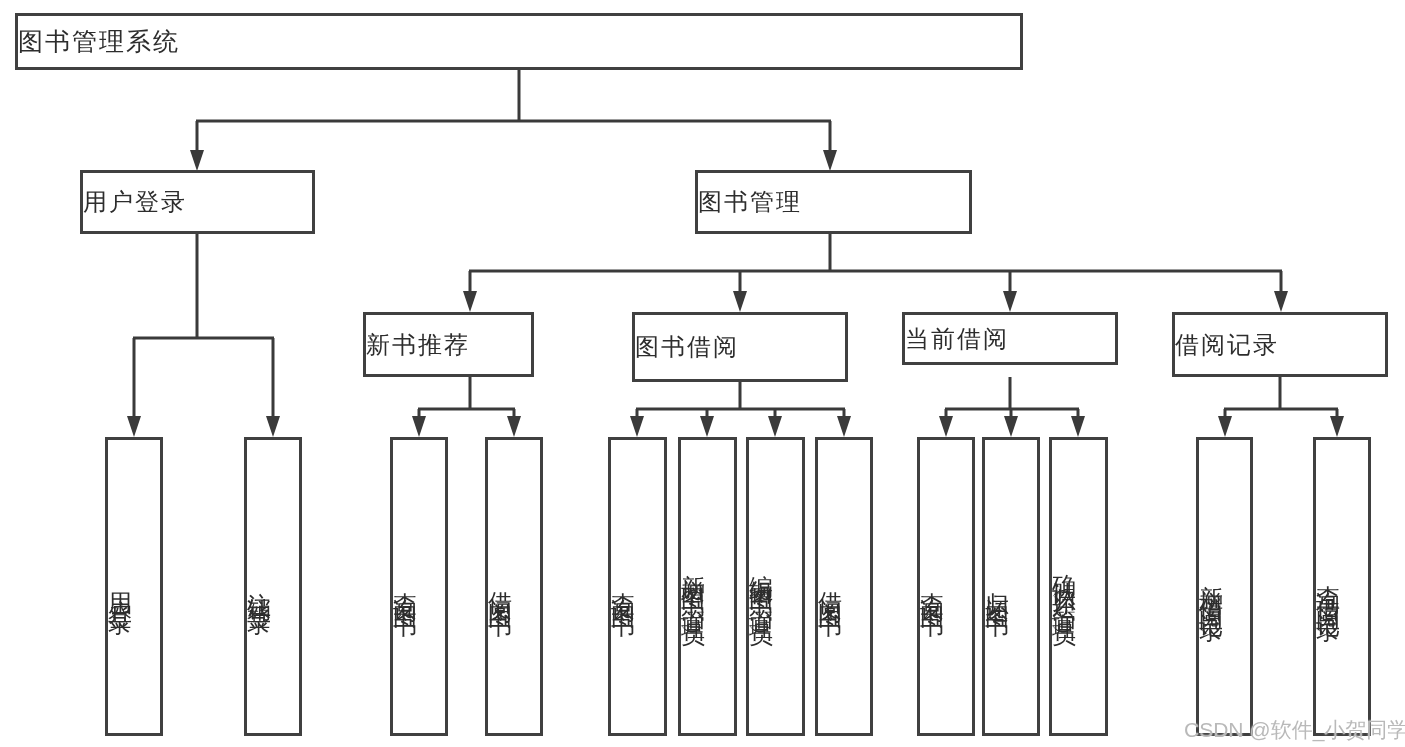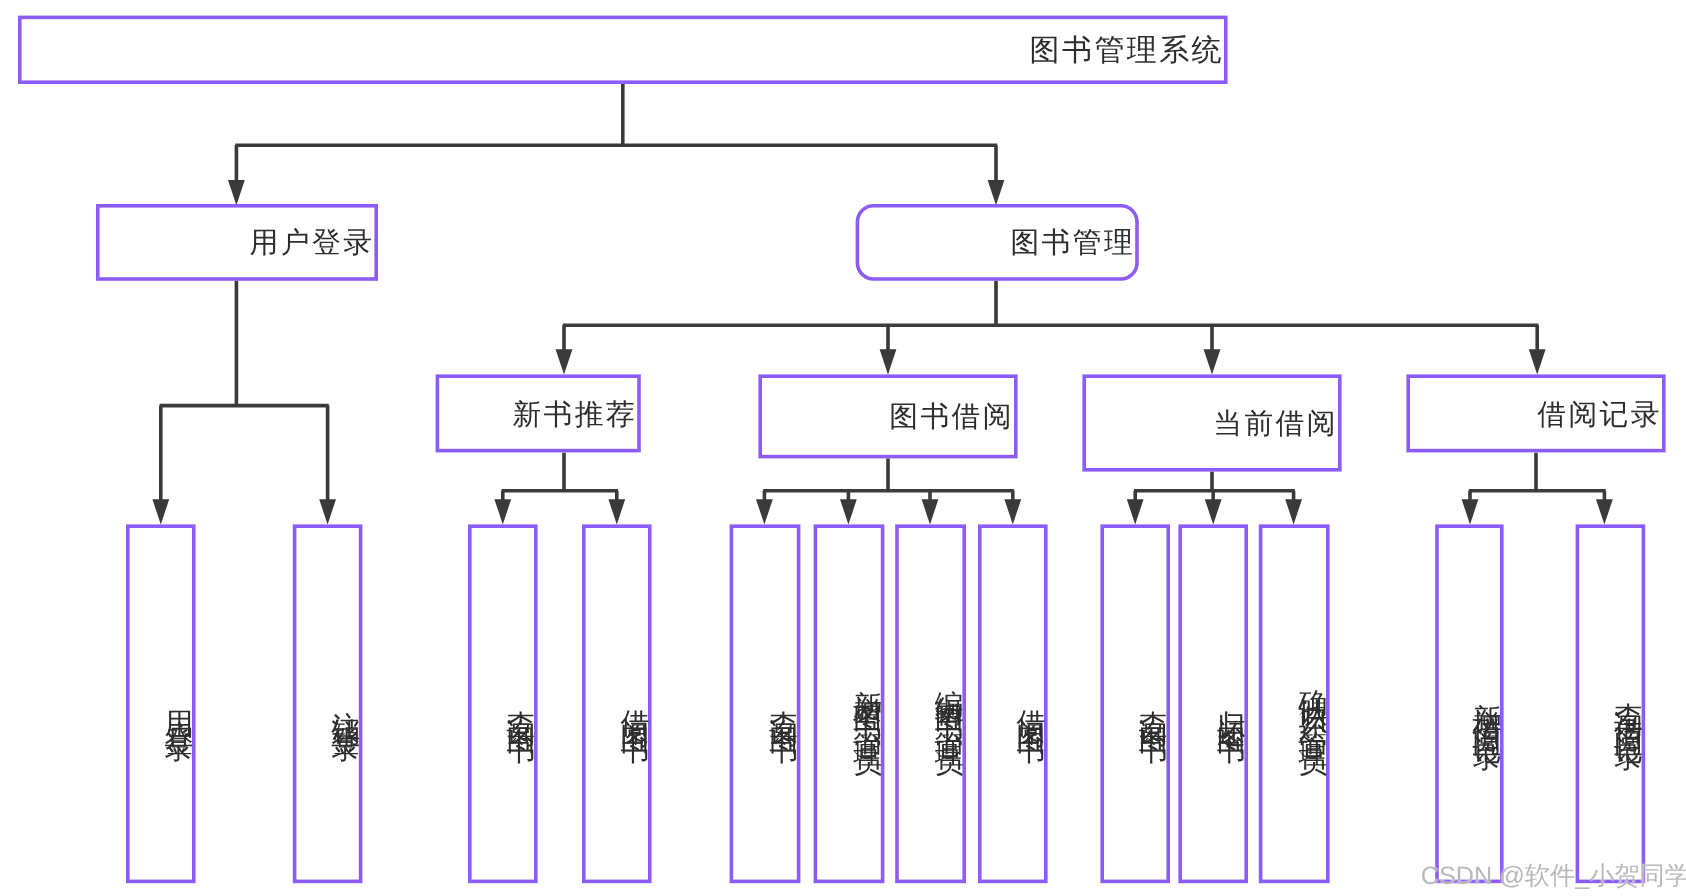--- a/index.html
+++ b/index.html
@@ -8,25 +8,25 @@
     width: 1405px;
     height: 747px;
     background: #ffffff;
     font-family: "Liberation Sans", sans-serif;
     overflow: hidden;
   }
   #connectors { position: absolute; left: 0; top: 0; }
   .box {
     position: absolute;
     box-sizing: border-box;
-    border: 3px solid #8b5cf6;
+    border: 3px solid #404040;
     background: #ffffff;
     display: flex;
     align-items: center;
-    justify-content: flex-end;
+    justify-content: flex-start;
     color: #2d2d2d;
   }
   .box.h span {
     font-size: 24px;
     letter-spacing: 2px;
     white-space: nowrap;
   }
   .box.root span { font-size: 25px; }
   .box.v span {
     writing-mode: vertical-rl;
@@ -87,31 +87,31 @@
     </g>
   </svg>
 
   <div class="box h root" style="left:15px; top:13px; width:1008px; height:57px;">
     <span>图书管理系统</span>
   </div>
 
   <div class="box h" style="left:80px; top:170px; width:235px; height:64px;">
     <span>用户登录</span>
   </div>
-  <div class="box h" style="left:713px; top:170px; width:236px; height:64px;border-radius:15px;">
+  <div class="box h" style="left:695px; top:170px; width:277px; height:64px;">
     <span>图书管理</span>
   </div>
 
   <div class="box h" style="left:363px; top:312px; width:171px; height:65px;">
     <span>新书推荐</span>
   </div>
   <div class="box h" style="left:632px; top:312px; width:216px; height:70px;">
     <span>图书借阅</span>
   </div>
-  <div class="box h" style="left:902px; top:312px; width:216px; height:81px;padding-left:48px;">
+  <div class="box h" style="left:902px; top:312px; width:216px; height:53px;">
     <span>当前借阅</span>
   </div>
   <div class="box h" style="left:1172px; top:312px; width:216px; height:65px;">
     <span>借阅记录</span>
   </div>
 
   <div class="box v" style="left:105px; top:437px; width:58px; height:299px;">
     <span>用户登录</span>
   </div>
   <div class="box v" style="left:244px; top:437px; width:58px; height:299px;">

